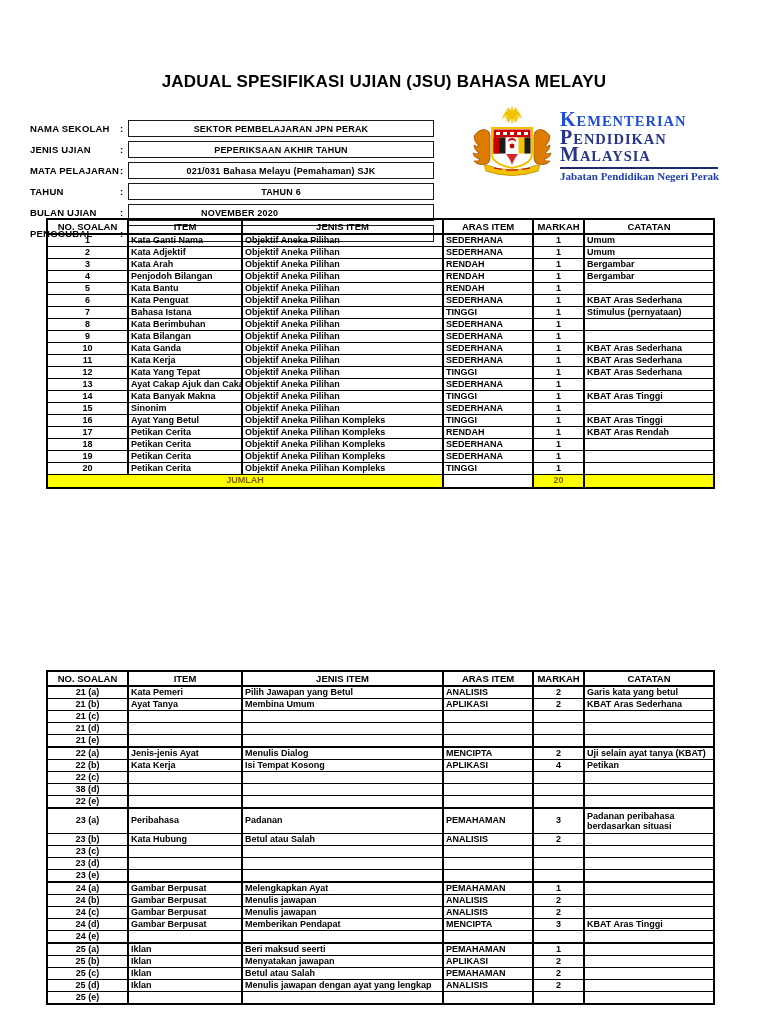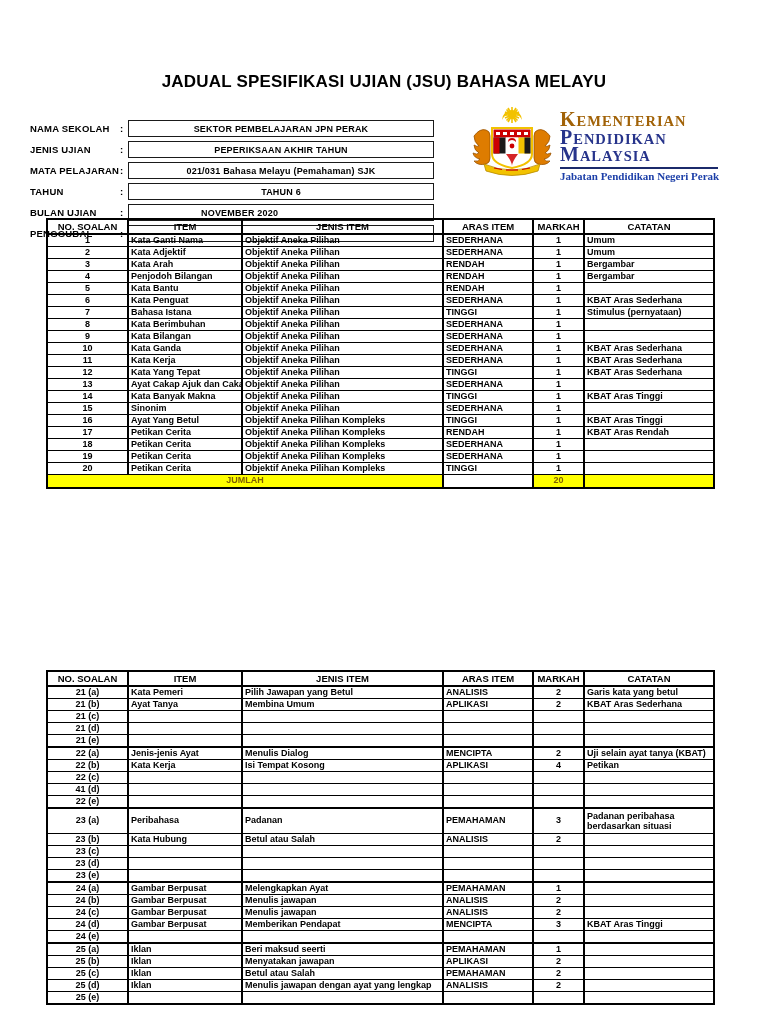--- a/index.html
+++ b/index.html
@@ -160,21 +160,21 @@
       <path d="M38 48 q6 8 6 12 q0 -4 6 -12 z" fill="#CC0001" opacity="0.85"></path>
 
       <path d="M16 58 q28 12 56 0 l-2 7 q-26 9 -52 0 z" fill="#F2C200" stroke="#b88a00" stroke-width="0.8"></path>
       <g stroke="#CC0001" stroke-width="1.2">
         <line x1="26" y1="62" x2="34" y2="63.5"></line>
         <line x1="38" y1="64" x2="50" y2="64"></line>
         <line x1="54" y1="63.5" x2="62" y2="62"></line>
       </g>
     </svg>
     <div class="logo-text">
-      <div class="logo-line" style="color: #a16207;">Kementerian</div>
+      <div class="logo-line" style="color: #1d4ed8;">Kementerian</div>
       <div class="logo-line" style="color: rgb(39, 52, 139);">Pendidikan</div>
       <div class="logo-line" style="color: rgb(39, 52, 139);">Malaysia</div>
       <div class="logo-divider"></div>
       <div class="logo-subtitle" style="color: rgb(28, 63, 168);">Jabatan Pendidikan Negeri Perak</div>
     </div>
   </div>
 
   <table class="jsu" id="table1">
     <colgroup>
         <col class="w0">
@@ -444,21 +444,21 @@
         </tr>
         <tr>
           <td class="c0">22 (c)</td>
           <td class="c1"></td>
           <td class="c2"></td>
           <td class="c3"></td>
           <td class="c4"></td>
           <td class="c5"></td>
         </tr>
         <tr>
-          <td class="c0">41 (d)</td>
+          <td class="c0">38 (d)</td>
           <td class="c1"></td>
           <td class="c2"></td>
           <td class="c3"></td>
           <td class="c4"></td>
           <td class="c5"></td>
         </tr>
         <tr>
           <td class="c0">22 (e)</td>
           <td class="c1"></td>
           <td class="c2"></td>

